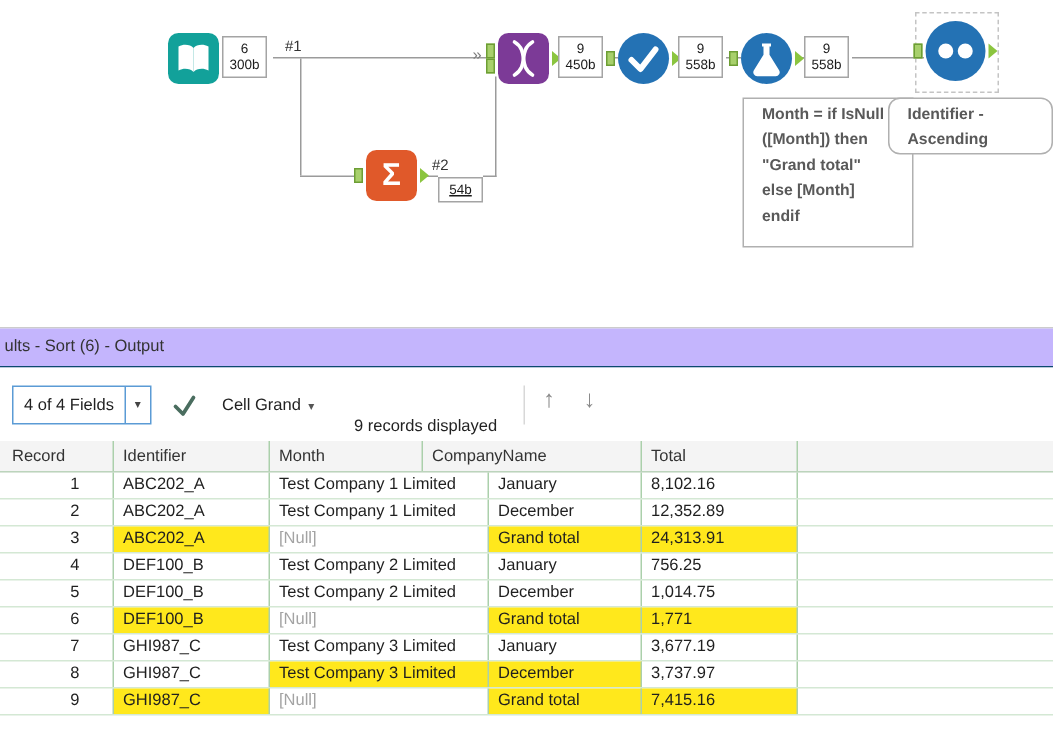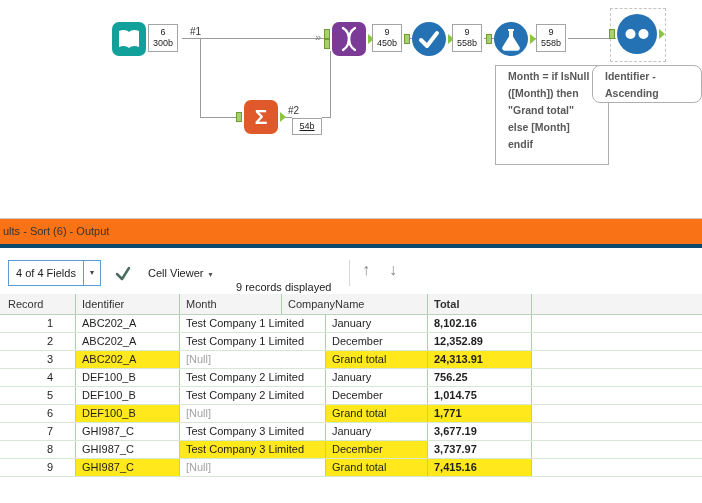--- a/index.html
+++ b/index.html
@@ -25,21 +25,21 @@
         color:#1a1a1a;text-align:center;padding:2px 4px;min-width:20px;}
   .conn-label{position:absolute;font-size:10px;color:#333;}
   .conn-arrow{position:absolute;font-size:11px;color:#7d7d7d;letter-spacing:-2px;}
   .note{position:absolute;background:#fff;border:1px solid #b0b0b0;font-size:10.5px;font-weight:bold;
         color:#595959;padding:2px 12px;line-height:17px;overflow:hidden;}
   .sel-box{position:absolute;border:1px dashed #c4c4c4;}
 
   
   .results{position:absolute;left:0;top:218px;width:702px;height:285px;background:#fff;
            border-top:1px solid #cccccc;}
-  .res-title{height:25px;background:#f97316;border-bottom:4px solid #0c4a6e;font-size:11px;
+  .res-title{height:25px;background:#c4b5fd;border-bottom:1px solid #0c4a6e;font-size:11px;
              color:#333;line-height:25px;padding-left:3px;}
   .res-toolbar{position:relative;height:50px;background:#fff;}
   .fields-combo{position:absolute;left:8px;top:12px;height:26px;display:flex;align-items:stretch;
                 border:1px solid #5b9bd5;background:#fff;font-size:11px;color:#222;box-sizing:border-box;}
   .fields-main{padding:0 7px;line-height:24px;}
   .fields-caret{width:16px;border-left:1px solid #5b9bd5;text-align:center;line-height:24px;
                 font-size:8px;color:#444;}
   .tb-check{position:absolute;left:114px;top:16px;width:18px;height:18px;}
   .cell-viewer{position:absolute;left:148px;top:19px;font-size:11px;color:#222;}
   .cv-caret{font-size:8px;color:#555;margin-left:5px;}
@@ -52,21 +52,21 @@
   .grow{display:flex;height:17px;border-bottom:1px solid #d4e8d4;color:#1f1f1f;}
   .ghead{height:20px;background:#f4f4f4;border-bottom:1px solid #bcd4bc;color:#333;}
   .gc{padding:0 6px;line-height:17px;border-right:1px solid #abd0ab;white-space:nowrap;
       overflow:hidden;box-sizing:border-box;}
   .ghead .gc{line-height:20px;}
   .c-rec{width:76px;text-align:right;padding-right:22px;}
   .ghead .c-rec{text-align:left;padding-left:8px;}
   .c-id{width:104px;}
   .c-co{width:146px;}
   .c-mo{width:102px;}
-  .c-to{width:104px;font-weight:bold;}
+  .c-to{width:104px;}
   .c-fill{flex:1;border-right:none;}
   .hl{background:#ffe81c;}
   .null-val{color:#a3a3a3;}
 </style>
 </head>
 <body>
 
 <div class="screen">
 
   <div class="canvas">
@@ -173,21 +173,21 @@
 
     <div class="res-toolbar">
       <div class="fields-combo">
         <span class="fields-main">4 of 4 Fields</span>
         <span class="fields-caret">▾</span>
       </div>
       <svg class="tb-check" viewBox="0 0 18 18">
         <polyline points="3,10 8,15 15,4" stroke="#4a6d5f" stroke-width="2.5" fill="none" stroke-linecap="round" stroke-linejoin="round"></polyline>
       </svg>
       <div class="cell-viewer">
-        <span>Cell Viewer</span><span class="cv-caret">▾</span>
+        <span>Cell Grand</span><span class="cv-caret">▾</span>
       </div>
       <div class="records-text">9 records displayed</div>
       <div class="tb-sep"></div>
       <div class="arrow-btn up">↑</div>
       <div class="arrow-btn down">↓</div>
     </div>
 
     <div class="grid">
       <div class="grow ghead">
         <div class="gc c-rec">Record</div>

